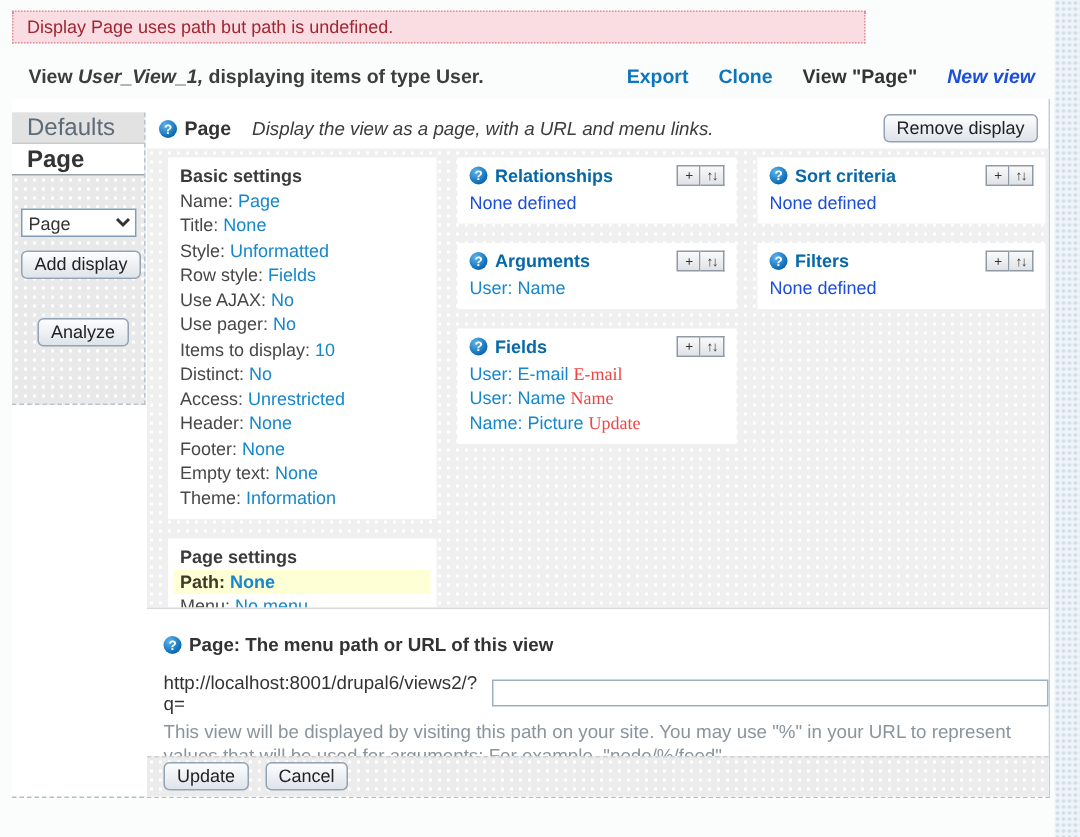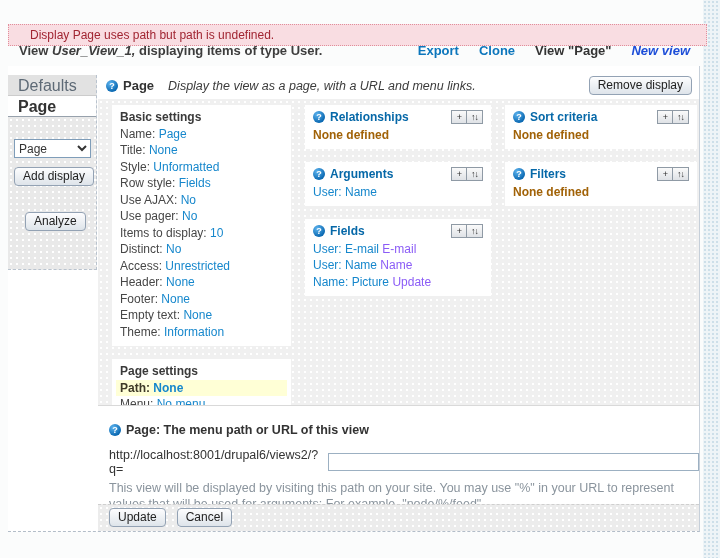--- a/index.html
+++ b/index.html
@@ -11,23 +11,23 @@
     overflow:hidden;
   }
   .bg-strip {
     position:absolute; top:0; right:0; width:17px; height:558px;
     background-color:#eef4f7;
     background-image:radial-gradient(circle, #cddfe9 1px, transparent 1.2px);
     background-size:4px 4px;
   }
   
   .error-bar {
-    position:absolute; left:8px; top:7px; width:699px; height:22px;
+    position:absolute; left:8px; top:7px; width:569px; height:22px;
     background:#f9dde2; border:1px dotted #e18e9b;
-    color:#a12532; font-size:12px; line-height:20px; padding-left:21px;margin-top:17px;
+    color:#a12532; font-size:12px; line-height:20px; padding-left:9px;
   }
   
   .view-header {
     position:absolute; left:8px; top:38px; width:692px; height:24px;
     display:flex; align-items:center; font-size:13px; font-weight:bold; color:#3d3d3d;
   }
   .vh-title { margin-left:11px; white-space:pre; }
   .vh-title i { font-style:italic; }
   .vh-links { margin-left:auto; margin-right:10px; display:flex; gap:20px; align-items:flex-end; }
   .vh-links a { text-decoration:none; font-size:13px; font-weight:bold; cursor:pointer; }
@@ -95,22 +95,22 @@
   .mini-btn {
     width:16px; height:14px; font-size:9px; line-height:12px; text-align:center;
     border:1px solid #8f9aa5; background:linear-gradient(#fafafa,#dfe2e6);
     color:#333; cursor:pointer; padding:0; letter-spacing:-1px;
     font-family:"Liberation Sans",sans-serif;
   }
   .mini-btn + .mini-btn { border-left:none; }
   .setting-row { white-space:nowrap; }
   .setting-label { color:#474747; }
   .setting-row a, .item-link { color:#1687cc; text-decoration:none; cursor:pointer; }
-  .item-label { color:#8b5cf6; }
-  .empty-text { color:#a16207;font-weight:bold; }
+  .item-label { color:#ef4444;font-family:Liberation Serif, serif; }
+  .empty-text { color:#1d4ed8; }
   .path-row { background:#ffffd6; font-weight:bold; padding-left:4px; margin:0 -4px; }
   .path-row .setting-label { color:#3f3a28; }
   .path-row a { color:#1687cc; }
   
   .config {
     position:absolute; top:339px; left:0; right:0; bottom:0;
     background:#fff; border-top:1px solid #d9d9d9;
   }
   .config-heading { margin:17px 0 0 11px; font-size:12.5px; font-weight:bold; color:#333; }
   .config-heading span.txt { margin-left:5px; }

